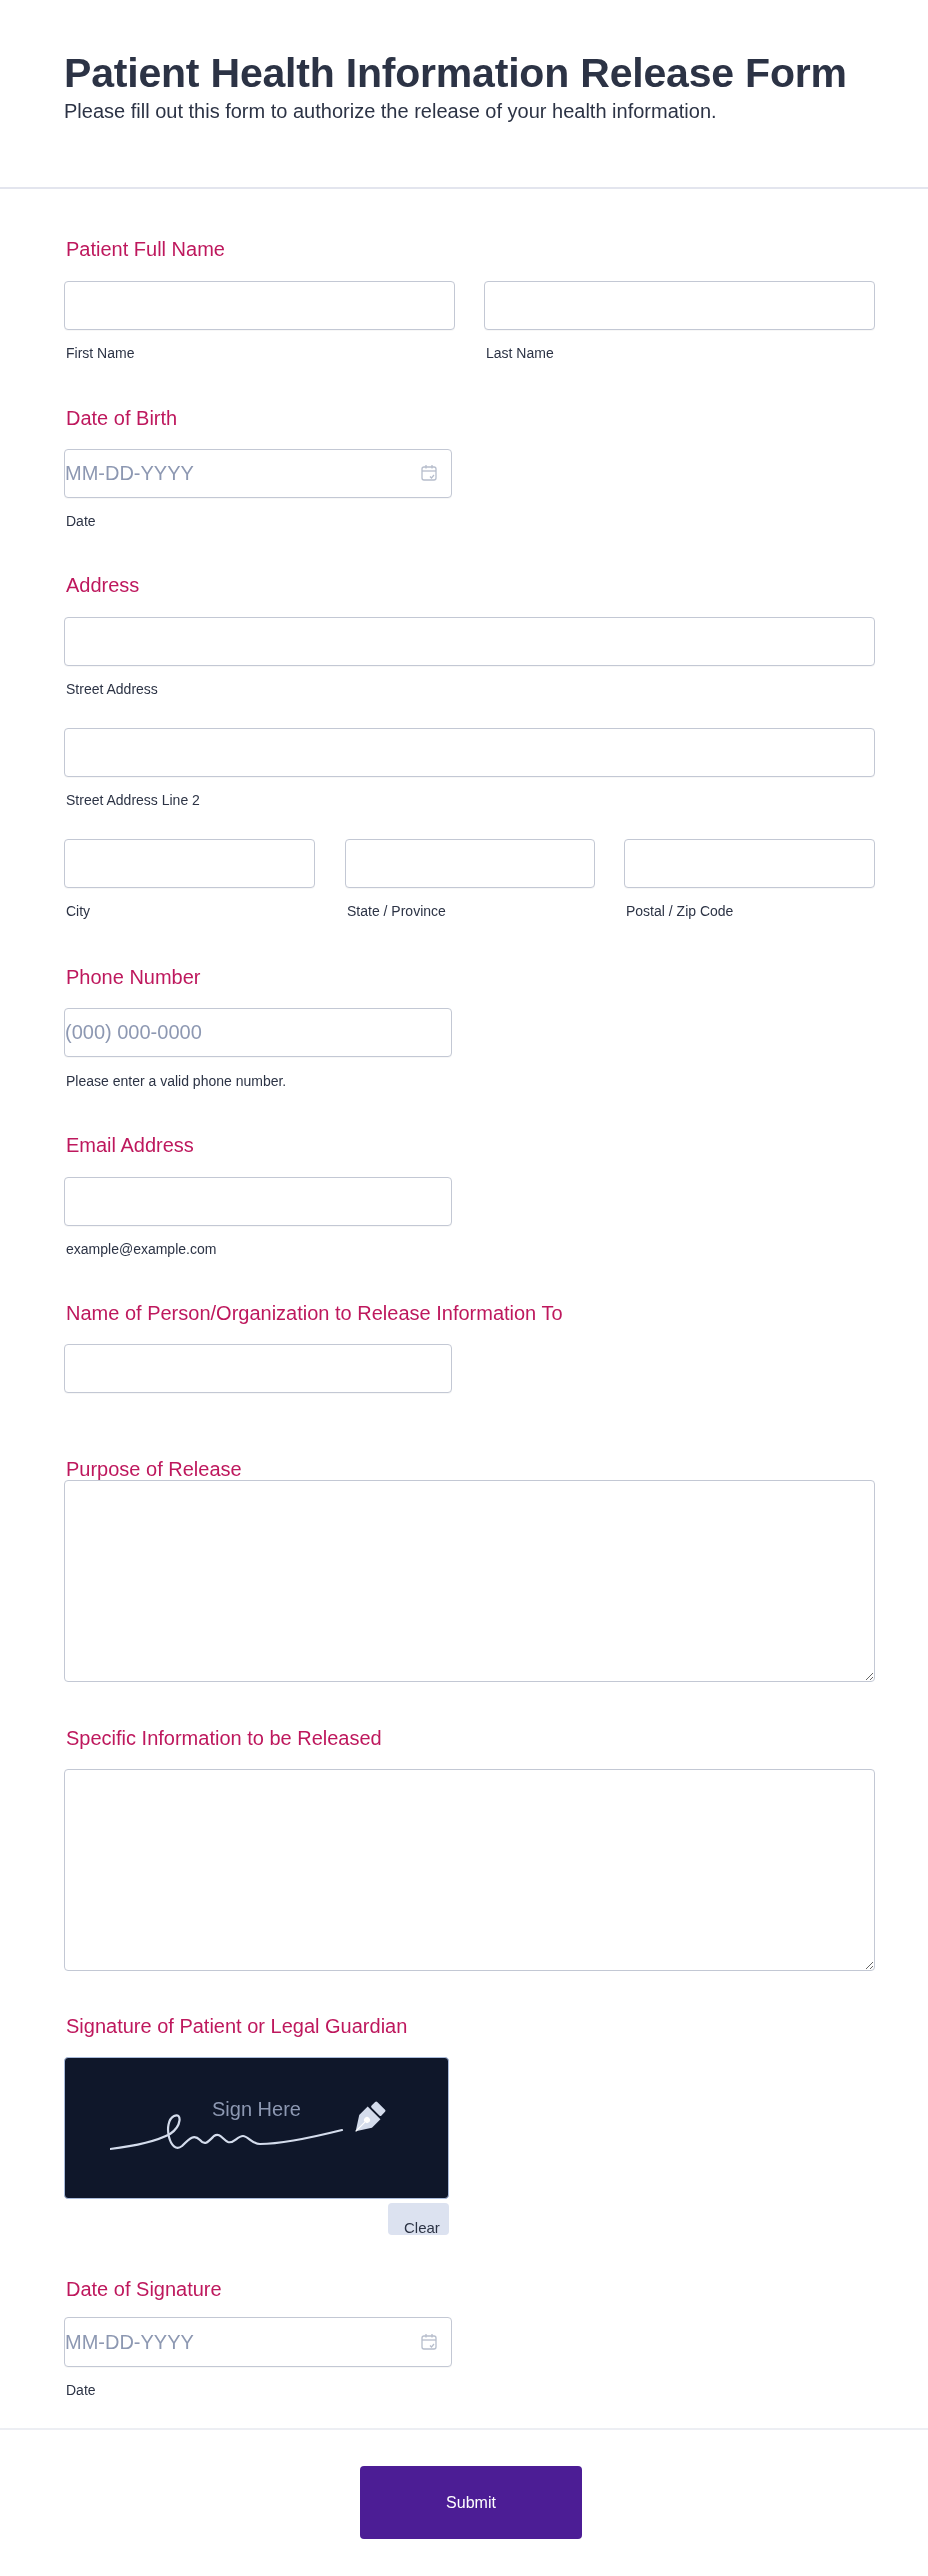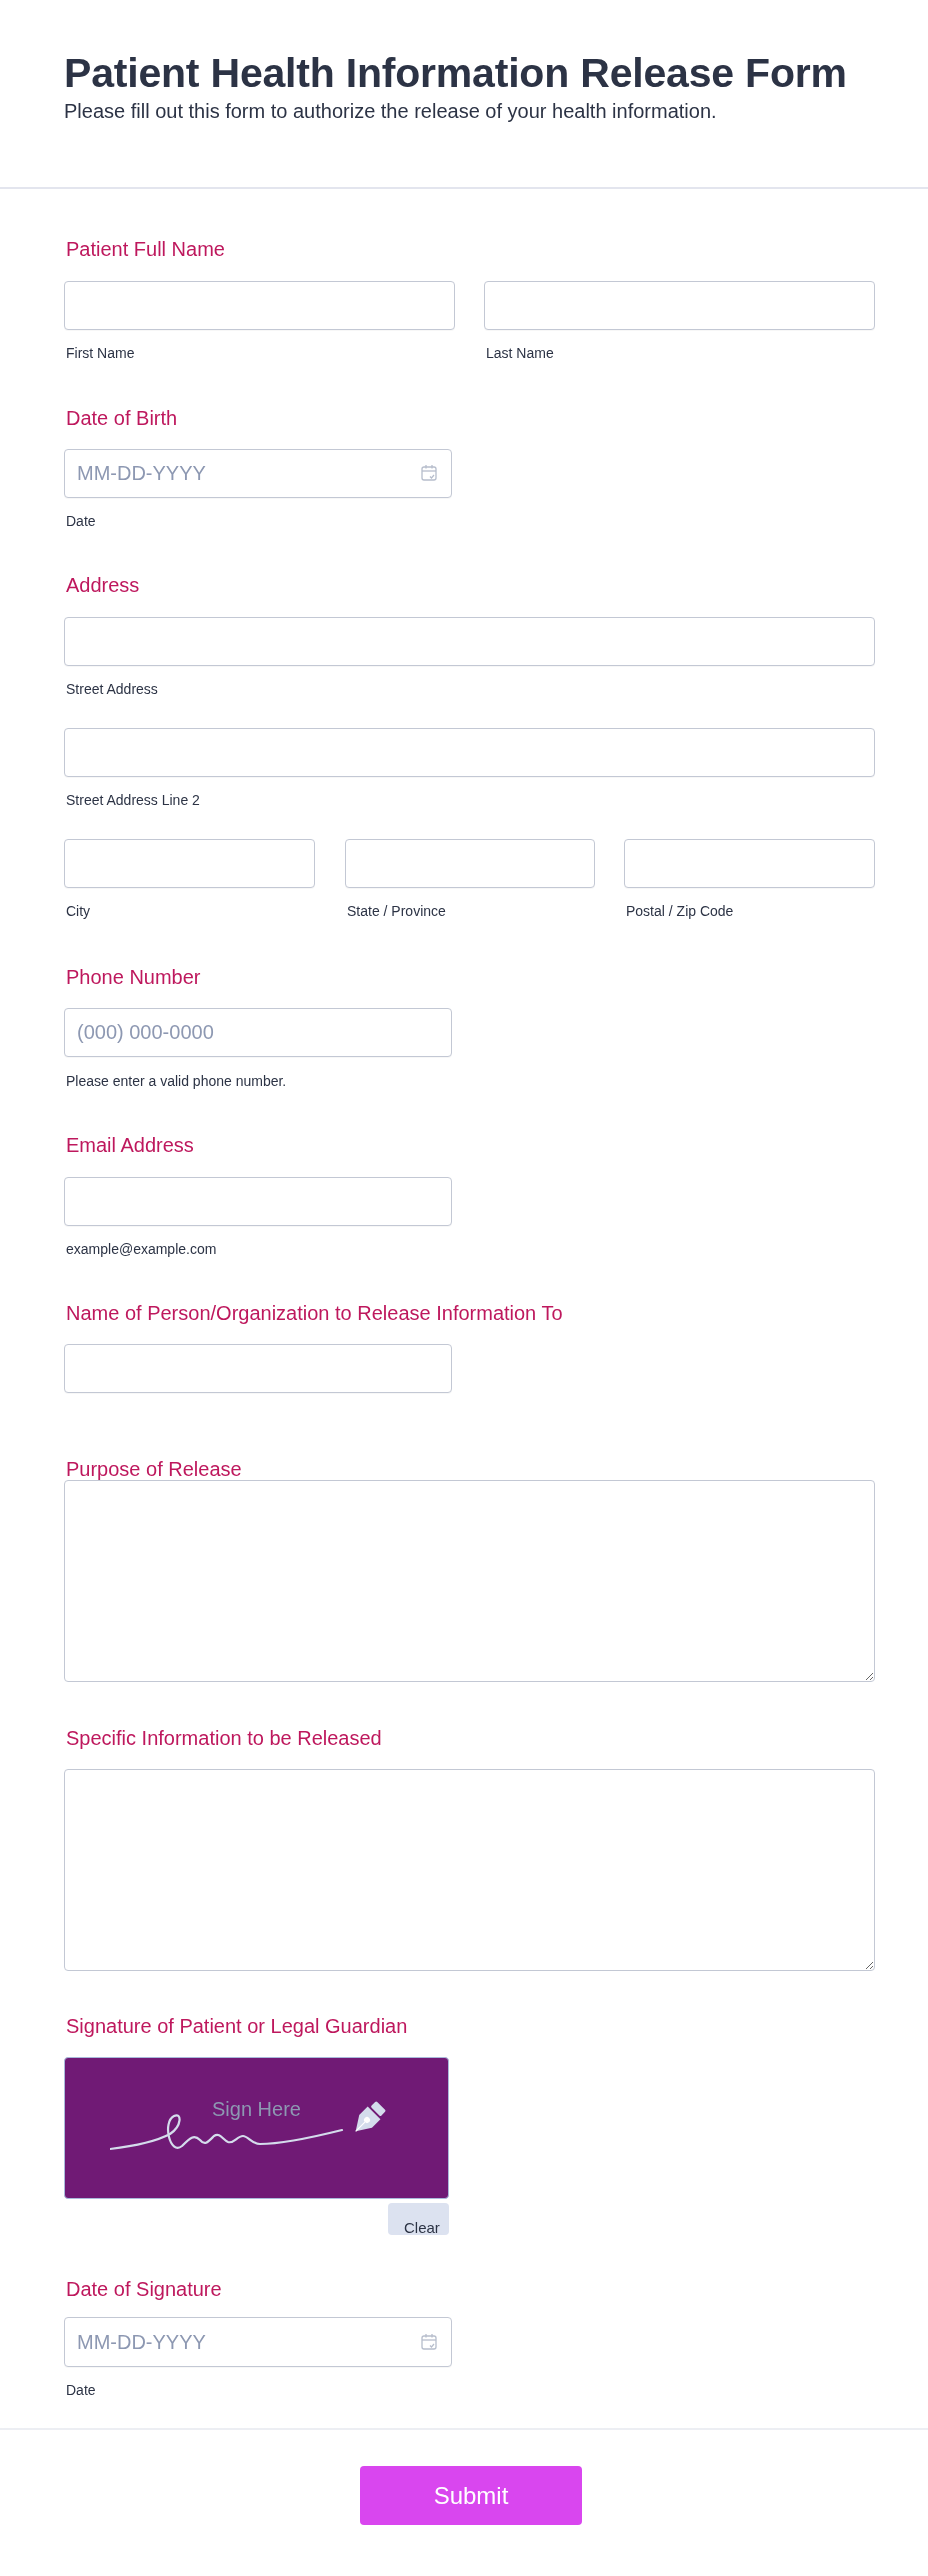--- a/index.html
+++ b/index.html
@@ -46,21 +46,21 @@
   }
   .input {
     box-sizing: border-box;
     height: 49px;
     border: 1px solid #c3c8d4;
     border-radius: 4px;
     background: #fff;
     font-family: "Liberation Sans", sans-serif;
     font-size: 20px;
     color: #2c3345;
-    padding: 0 12px;
+    padding: 0 0;
     outline: none;
     box-shadow: 0 1px 0 rgba(0,0,0,0.03);
   }
   .input::placeholder { color: #8d98b2; }
   .textarea {
     box-sizing: border-box;
     border: 1px solid #c3c8d4;
     border-radius: 4px;
     background: #fff;
     font-family: "Liberation Sans", sans-serif;
@@ -70,46 +70,46 @@
   }
   .cal-icon {
     width: 20px; height: 20px;
   }
   .sig-box {
     box-sizing: border-box;
     left: 64px; top: 2057px;
     width: 385px; height: 142px;
     border: 1px solid #a9bbdb;
     border-radius: 4px;
-    background: #701a75;
+    background: #0f172a;
     cursor: crosshair;
   }
   .sig-text {
     left: 0; width: 100%; top: 40px;
     text-align: center;
     font-size: 20px; color: #8d98b2;
   }
   .clear-btn {
     left: 388px; top: 2203px;
     width: 61px; height: 26px;
     background: #dce2f0;
     border: none; border-radius: 4px;
     font-family: "Liberation Sans", sans-serif;
     font-size: 15px; color: #2c3345;
     padding: 16px;
     cursor: pointer;
   }
   .submit-btn {
     left: 360px; top: 2466px;
-    width: 222px; height: 59px;
-    background: #d946ef;
+    width: 222px; height: 73px;
+    background: #4c1d95;
     border: none; border-radius: 4px;
     color: #ffffff;
     font-family: "Liberation Sans", sans-serif;
-    font-size: 24px;
+    font-size: 16px;
     cursor: pointer;
   }
 </style>
 </head>
 <body>
 
 <div class="card">
 
   <div class="abs title">Patient Health Information Release Form</div>
   <div class="abs subtitle">Please fill out this form to authorize the release of your health information.</div>

